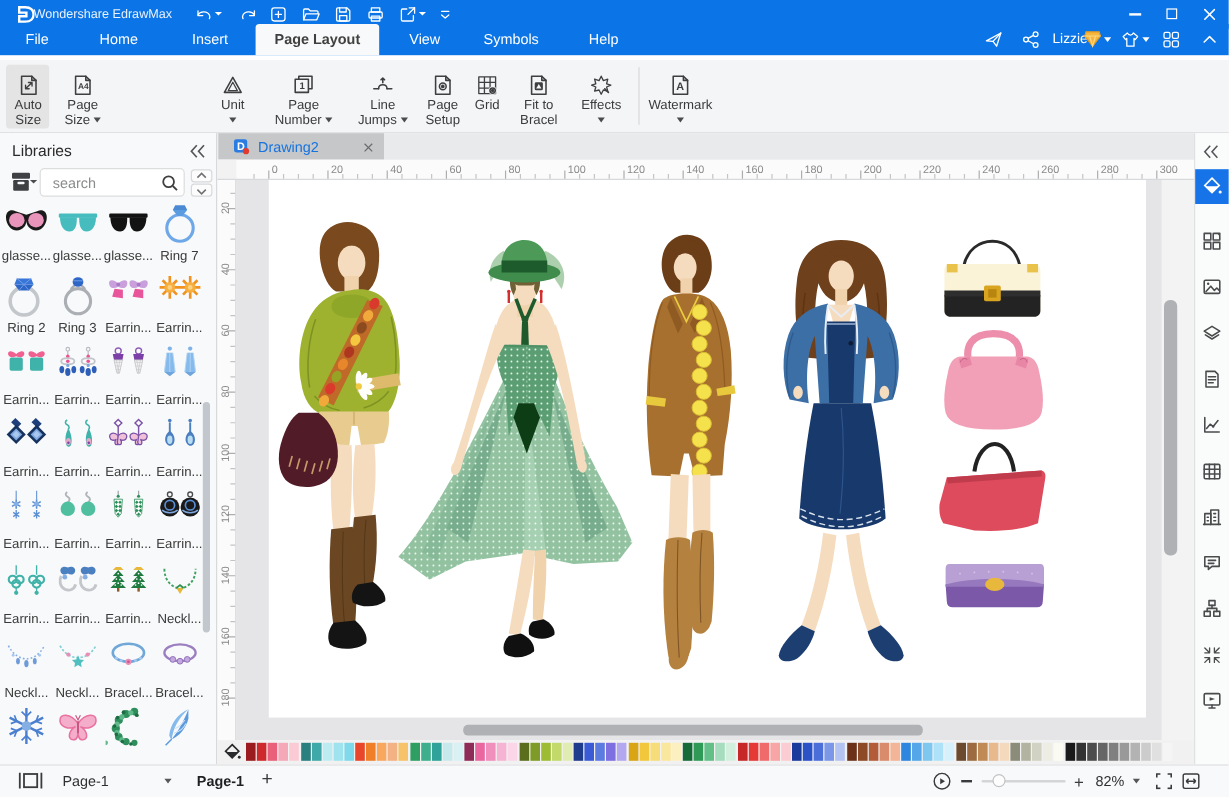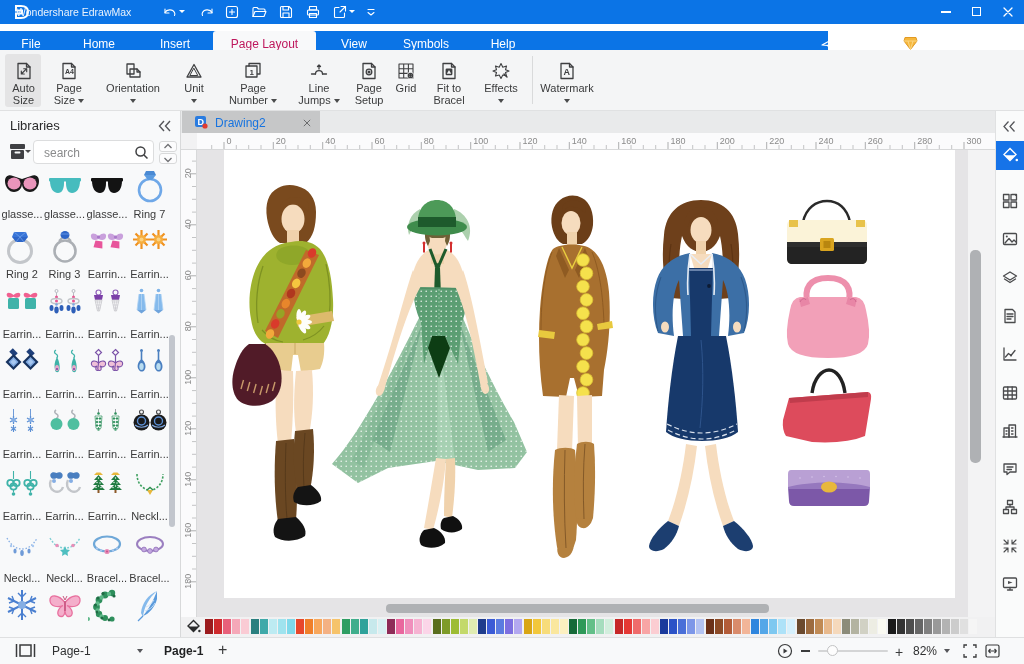--- a/index.html
+++ b/index.html
@@ -1,20 +1,20 @@
 <!DOCTYPE html>
 <html><head><meta charset="utf-8"><title>EdrawMax</title><style>
 *{margin:0;padding:0;box-sizing:border-box}
 html,body{width:1024px;height:664px;overflow:hidden;font-family:"Liberation Sans",sans-serif}
 body{position:relative;background:#fff}
 .abs{position:absolute}
 #titlebar{left:0;top:0;width:1024px;height:24px;background:#0B74E6}
-#menubar{left:0;top:31px;width:828px;height:26px;background:#0B74E6}
+#menubar{left:0;top:20px;width:1024px;height:26px;background:#0B74E6}
 .mtab{position:absolute;top:0;height:26px;line-height:26px;color:#fff;font-size:12px;text-align:center}
-.mtab.sel{background:#F8F9FA;color:#be185d;border-radius:3px 3px 0 0;font-weight:400}
+.mtab.sel{background:#F8F9FA;color:#404040;border-radius:3px 3px 0 0;font-weight:700}
 #ribbon{left:0;top:50px;width:1024px;height:61px;background:#F4F5F6;border-bottom:1px solid #E0E1E2}
 .rbtn{position:absolute;top:8.5px;text-align:center;color:#3A3B3C;font-size:11px}
 .rbtn .ric{display:block;margin:2px auto 1px auto}
 .rlb{line-height:12.5px;white-space:nowrap}
 .caret{display:inline-block;width:0;height:0;border-left:3.5px solid transparent;border-right:3.5px solid transparent;border-top:4px solid #4A4B4C;vertical-align:middle}
 #leftpanel{left:0;top:111px;width:181px;height:526px;background:#F8F9FA;border-right:1px solid #D8D9DA}
 #tabstrip{left:181px;top:111px;width:814px;height:22px;background:#E9EAEB}
 #doctab{left:182px;top:111px;width:138px;height:22px;background:#C6C7C8;color:#1673E0;font-size:12px;line-height:22px}
 #canvaswrap{left:181px;top:133px;width:814px;height:484px;background:#E5E4E6;overflow:hidden}
 #page{position:absolute;left:43px;top:17px;width:731px;height:448px;background:#fff}
@@ -22,21 +22,21 @@
 #colorbar{left:181px;top:617px;width:814px;height:20px;background:#F1F1F2}
 #statusbar{left:0;top:637px;width:1024px;height:27px;background:#F8F9FA;border-top:1px solid #DFE0E1}
 .sw{position:absolute;top:2px;width:8px;height:15px}
 .libl{position:absolute;width:42px;text-align:center;font-size:11px;color:#3A3A3A;white-space:nowrap;overflow:hidden}
 .ticktxt{font-size:9px;fill:#8A8A8A;font-family:"Liberation Sans",sans-serif}
 </style></head><body>
 <div id="titlebar" class="abs">
 <svg class="abs" style="left:13px;top:4px" width="16" height="16" viewBox="0 0 16 16">
       <path d="M3,2 L8,2 C12.5,2 15,4.5 15,8 C15,11.5 12.5,14 8,14 L3,14 L3,9.5 L9,9.5 L9,6.5 L3,6.5 Z" fill="none" stroke="#fff" stroke-width="2"></path>
     </svg>
-<div class="abs" style="left:16px;top:6px;font-size:10.5px;letter-spacing:0;color:#EAF2FC">Wondershare EdrawMax</div>
+<div class="abs" style="left:28px;top:6px;font-size:10.5px;letter-spacing:0;color:#EAF2FC">Wondershare EdrawMax</div>
 <svg class="abs" style="left:162px;top:4px" width="16" height="16" viewBox="0 0 16 16" fill="none" stroke="#fff" stroke-width="1.1" stroke-linecap="round" stroke-linejoin="round">
       <path d="M3,5 L3,9 L7,9"></path>
       <path d="M3,8.5 C4.5,5.5 10.5,4.5 12.5,8.5 C13.2,10 12.8,11 12.5,11.5"></path>
     </svg>
 <div class="abs" style="left:179px;top:10px;width:0;height:0;border-left:3px solid transparent;border-right:3px solid transparent;border-top:3.5px solid #fff"></div>
 <svg class="abs" style="left:199px;top:4px" width="16" height="16" viewBox="0 0 16 16" fill="none" stroke="#fff" stroke-width="1.1" stroke-linecap="round" stroke-linejoin="round">
       <path d="M13,5 L13,9 L9,9"></path>
       <path d="M13,8.5 C11.5,5.5 5.5,4.5 3.5,8.5 C2.8,10 3.2,11 3.5,11.5"></path>
     </svg>
 <svg class="abs" style="left:224px;top:4px" width="16" height="16" viewBox="0 0 16 16" fill="none" stroke="#fff" stroke-width="1.1" stroke-linecap="round" stroke-linejoin="round">
@@ -123,29 +123,20 @@
       <div class="rlb">Size</div>
     </div>
 <div class="rbtn" style="left:41px;width:56px">
       <svg class="ric" width="20" height="20" viewBox="0 0 20 20" fill="none" stroke="#3E3F41" stroke-width="1.3" stroke-linecap="round" stroke-linejoin="round">
         <path d="M4,2.5 L12.5,2.5 L16,6 L16,17.5 L4,17.5 Z"></path>
         <path d="M12.5,2.5 L12.5,6 L16,6"></path>
         <text x="6" y="13" font-size="7" font-weight="bold" fill="#3E3F41" stroke="none" font-family="Liberation Sans">A4</text>
       </svg>
       <div class="rlb">Page</div>
       <div class="rlb">Size <span class="caret"></span></div>
-    </div>
-<div class="rbtn" style="left:100px;width:66px">
-      <svg class="ric" width="20" height="20" viewBox="0 0 20 20" fill="none" stroke="#3E3F41" stroke-width="1.3" stroke-linecap="round" stroke-linejoin="round">
-        <path d="M4,3 L11,3 L11,13 L4,13 Z"></path>
-        <path d="M7,8 L14,8 L17,11 L17,16 L7,16 Z"></path>
-        <path d="M14,8 L14,11 L17,11"></path>
-      </svg>
-      <div class="rlb">Orientation</div>
-      <div class="rlb"><span class="caret"></span></div>
     </div>
 <div class="rbtn" style="left:166px;width:56px">
       <svg class="ric" width="20" height="20" viewBox="0 0 20 20" fill="none" stroke="#3E3F41" stroke-width="1.3" stroke-linecap="round" stroke-linejoin="round">
         <path d="M10,3.5 L17,16 L3,16 Z"></path>
         <path d="M10,7.5 L13.8,14.5 L6.2,14.5 Z" stroke-width="1"></path>
       </svg>
       <div class="rlb">Unit</div>
       <div class="rlb"><span class="caret"></span></div>
     </div>
 <div class="rbtn" style="left:225px;width:56px">

